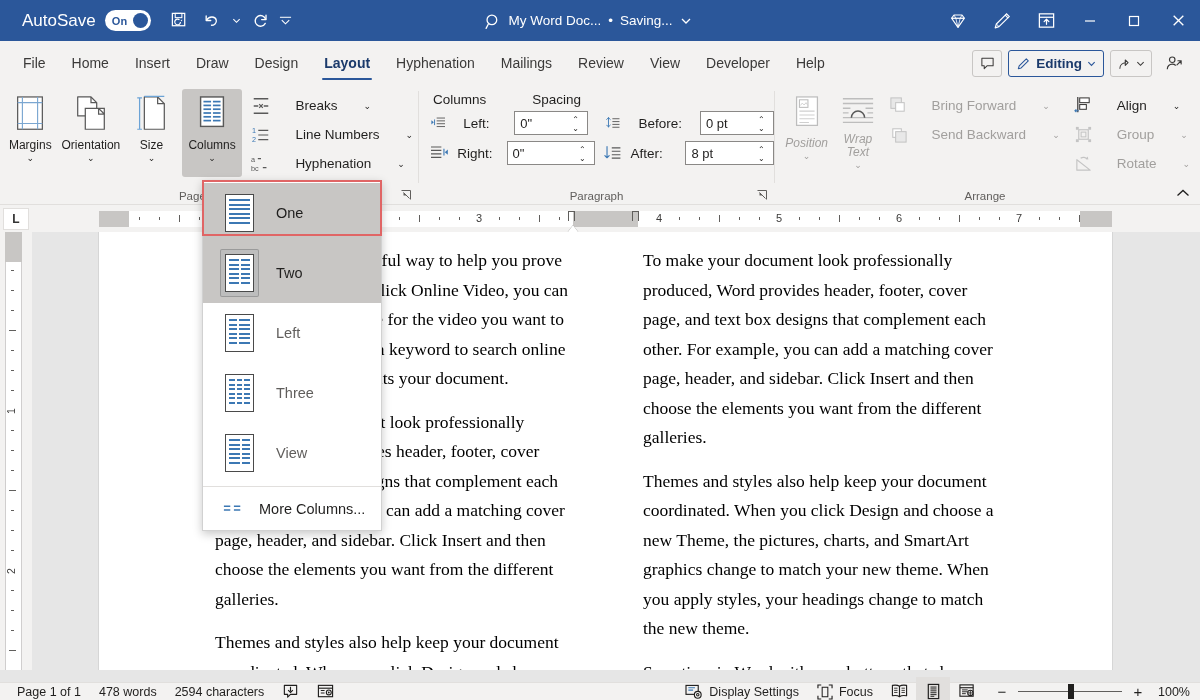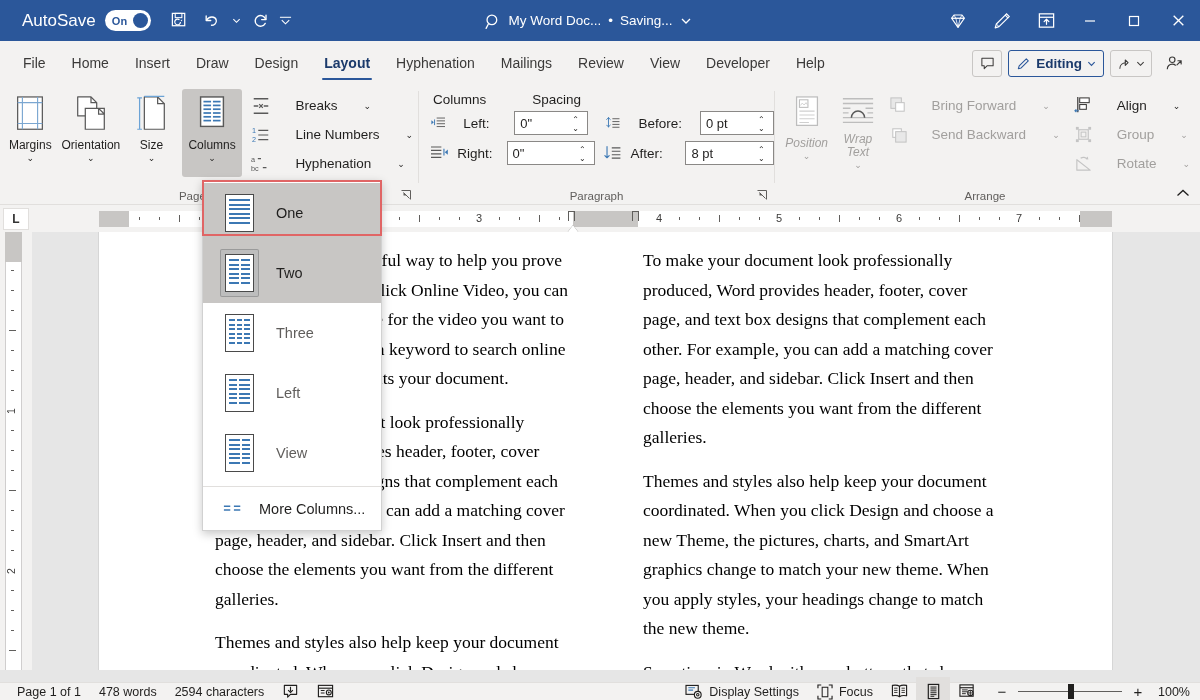--- a/index.html
+++ b/index.html
@@ -783,20 +783,43 @@
               <i></i>
               <i></i>
               <i></i>
             </span>
         </span>
       </span>
       <span>Two</span>
     </div>
     <div class="dd-item">
       <span class="colicon-wrap">
+        <span class="colicon left-layout">
+          <span class="cc">
+              <i></i>
+              <i></i>
+              <i></i>
+              <i></i>
+              <i></i>
+              <i></i>
+            </span>
+          <span class="cc">
+              <i></i>
+              <i></i>
+              <i></i>
+              <i></i>
+              <i></i>
+              <i></i>
+            </span>
+        </span>
+      </span>
+      <span>Left</span>
+    </div>
+    <div class="dd-item">
+      <span class="colicon-wrap">
         <span class="colicon">
           <span class="cc">
               <i></i>
               <i></i>
               <i></i>
               <i></i>
               <i></i>
               <i></i>
             </span>
           <span class="cc">
@@ -811,43 +834,20 @@
               <i></i>
               <i></i>
               <i></i>
               <i></i>
               <i></i>
               <i></i>
             </span>
         </span>
       </span>
       <span>Three</span>
-    </div>
-    <div class="dd-item">
-      <span class="colicon-wrap">
-        <span class="colicon left-layout">
-          <span class="cc">
-              <i></i>
-              <i></i>
-              <i></i>
-              <i></i>
-              <i></i>
-              <i></i>
-            </span>
-          <span class="cc">
-              <i></i>
-              <i></i>
-              <i></i>
-              <i></i>
-              <i></i>
-              <i></i>
-            </span>
-        </span>
-      </span>
-      <span>Left</span>
     </div>
     <div class="dd-item">
       <span class="colicon-wrap">
         <span class="colicon right-layout">
           <span class="cc">
               <i></i>
               <i></i>
               <i></i>
               <i></i>
               <i></i>

